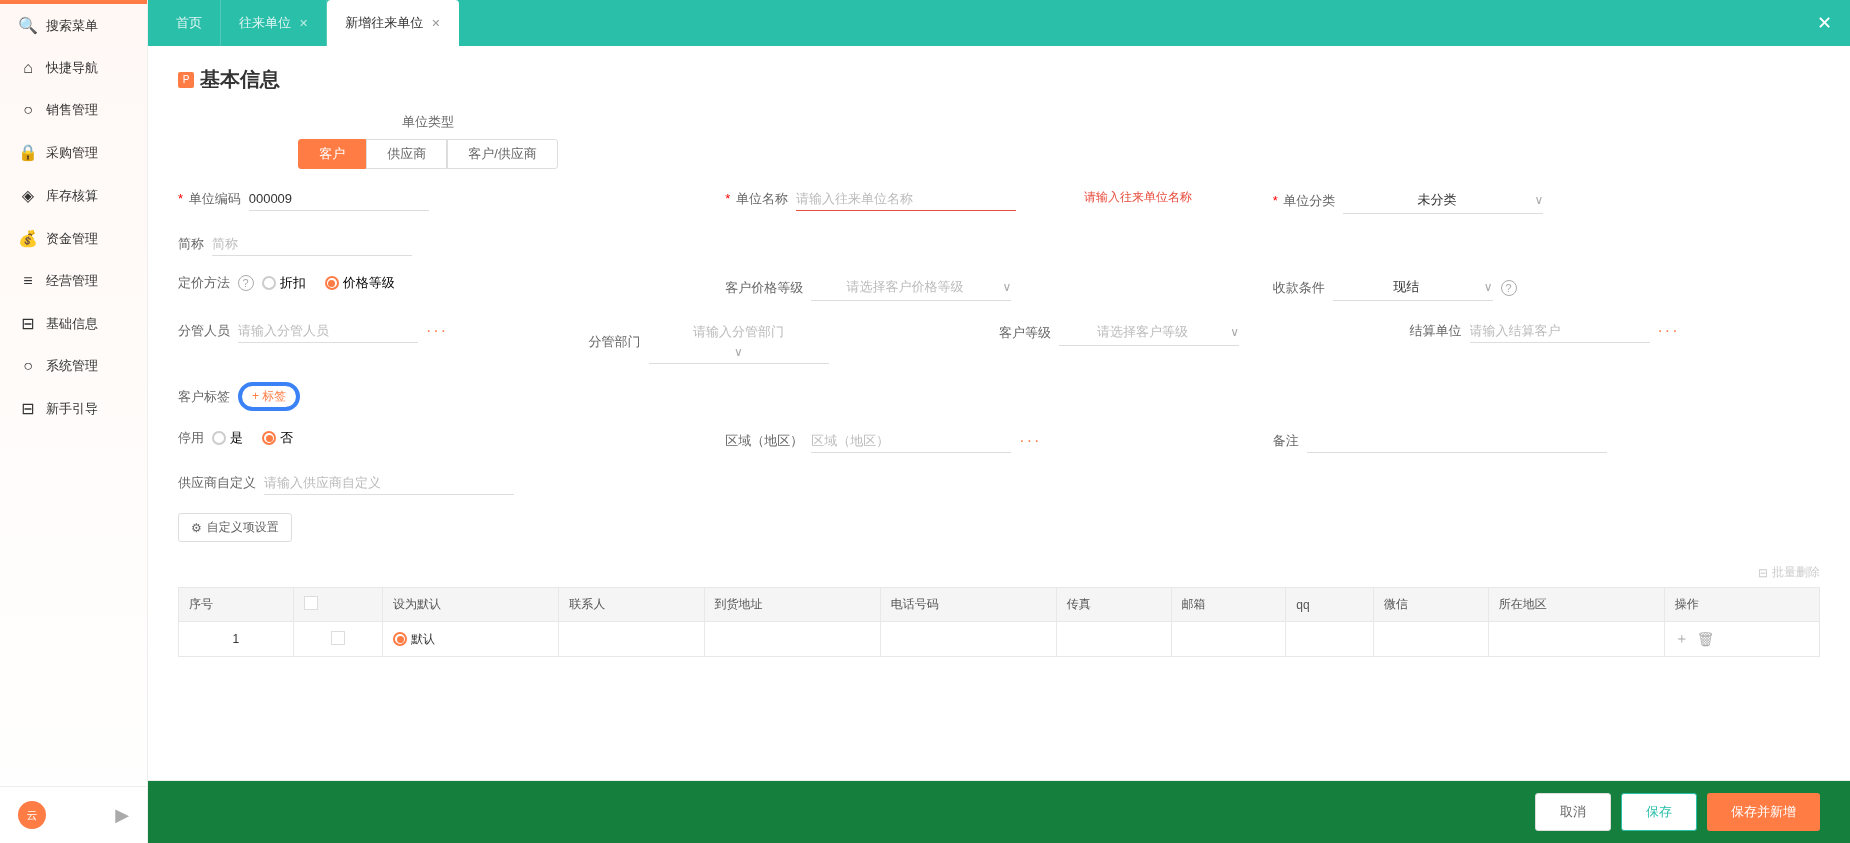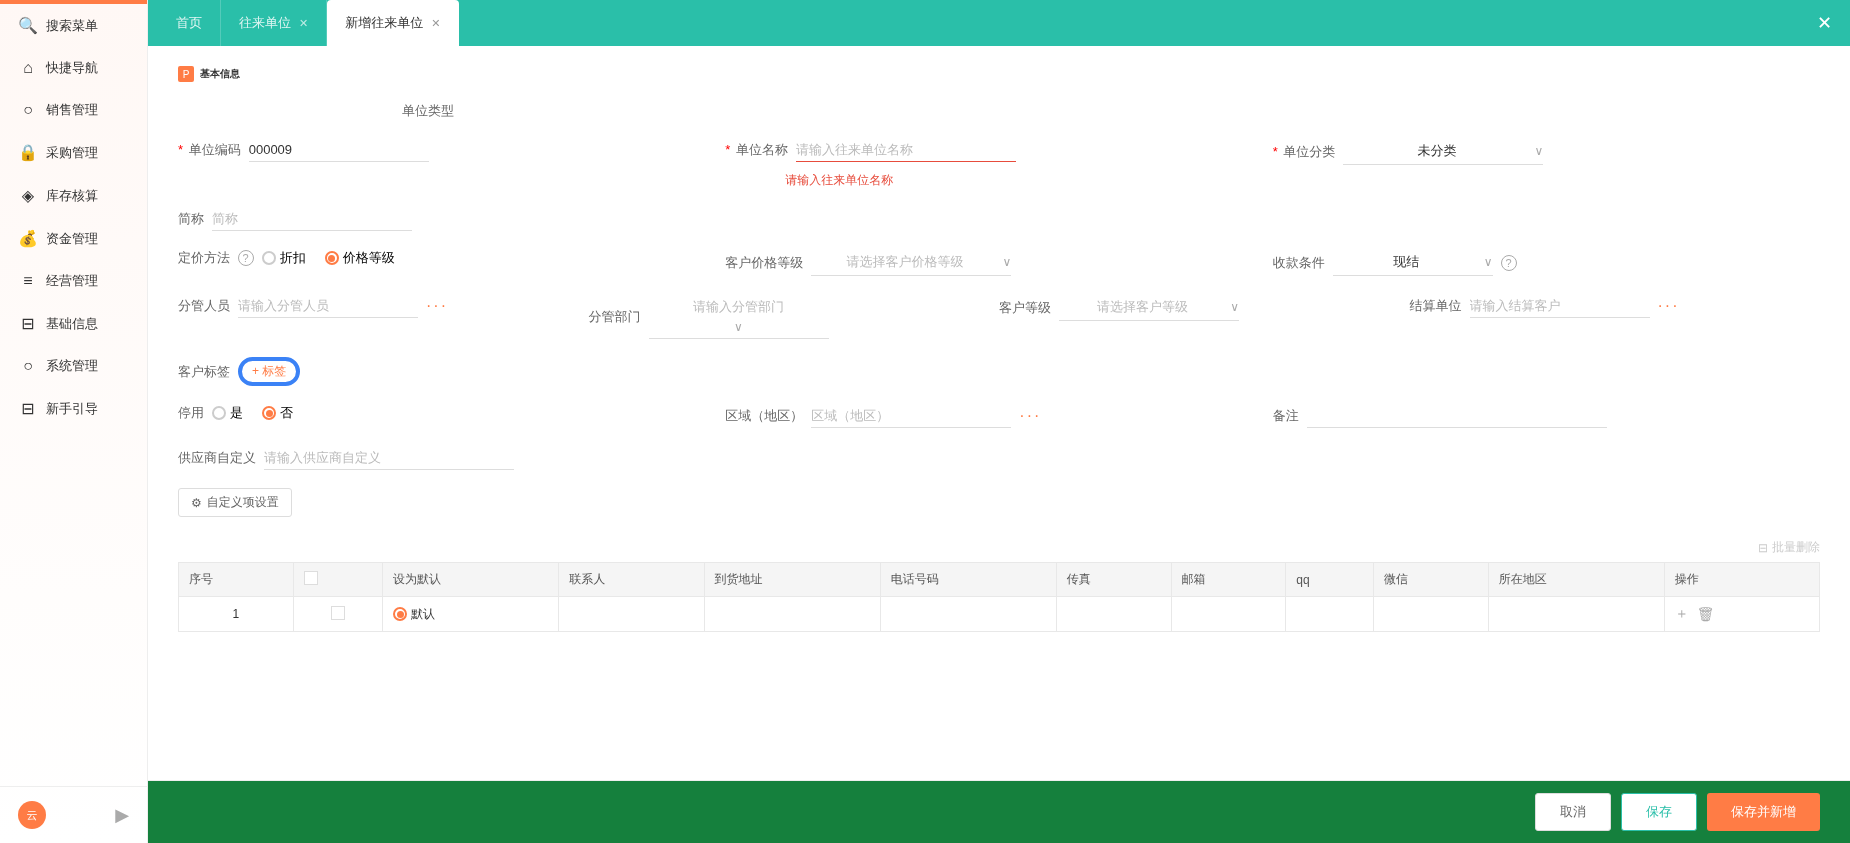--- a/index.html
+++ b/index.html
@@ -104,21 +104,21 @@
       gap: 6px;
       margin-bottom: 20px;
     }
     .section-icon {
       width: 16px; height: 16px;
       background: #ff7c45;
       border-radius: 2px;
       display: flex; align-items: center; justify-content: center;
       color: white; font-size: 10px;
     }
-    .section-title { font-size: 10px; font-weight: bold; color: #333; }
+    .section-title { font-size: 20px; font-weight: bold; color: #333; }
 
     
     .form-row {
       display: flex;
       align-items: flex-start;
       margin-bottom: 18px;
       gap: 0;
     }
     .form-field {
       display: flex;
@@ -355,34 +355,39 @@
   <div class="content">
 
     <div class="section-header">
       <div class="section-icon">P</div>
       <span class="section-title">基本信息</span>
     </div>
 
     <div class="form-row">
       <div class="form-field" style="max-width: 500px; flex-direction: column;">
         <span class="form-label">单位类型</span>
+        <div class="unit-type-group">
+          <button class="unit-btn active">客户</button>
+          <button class="unit-btn">供应商</button>
+          <button class="unit-btn">客户/供应商</button>
+        </div>
       </div>
     </div>
 
     <div class="form-row">
 
       <div class="form-field form-col">
         <span class="form-label">
           <span class="required-star">*</span>
           <span>单位编码</span>
         </span>
         <input class="form-input" type="text" value="000009" style="">
       </div>
 
-      <div class="form-field form-col" style="flex-direction: column; align-items: flex-start;">
+      <div class="form-field form-col" style="flex-direction: row; align-items: flex-start;">
         <div style="display:flex; align-items:center; gap: 8px;">
           <span class="form-label">
             <span class="required-star">*</span>
             <span>单位名称</span>
           </span>
           <input class="form-input error" type="text" style="width: 220px;" placeholder="请输入往来单位名称">
         </div>
         <div style="display:flex; padding-left:60px;">
           <span class="error-msg">请输入往来单位名称</span>
         </div>

